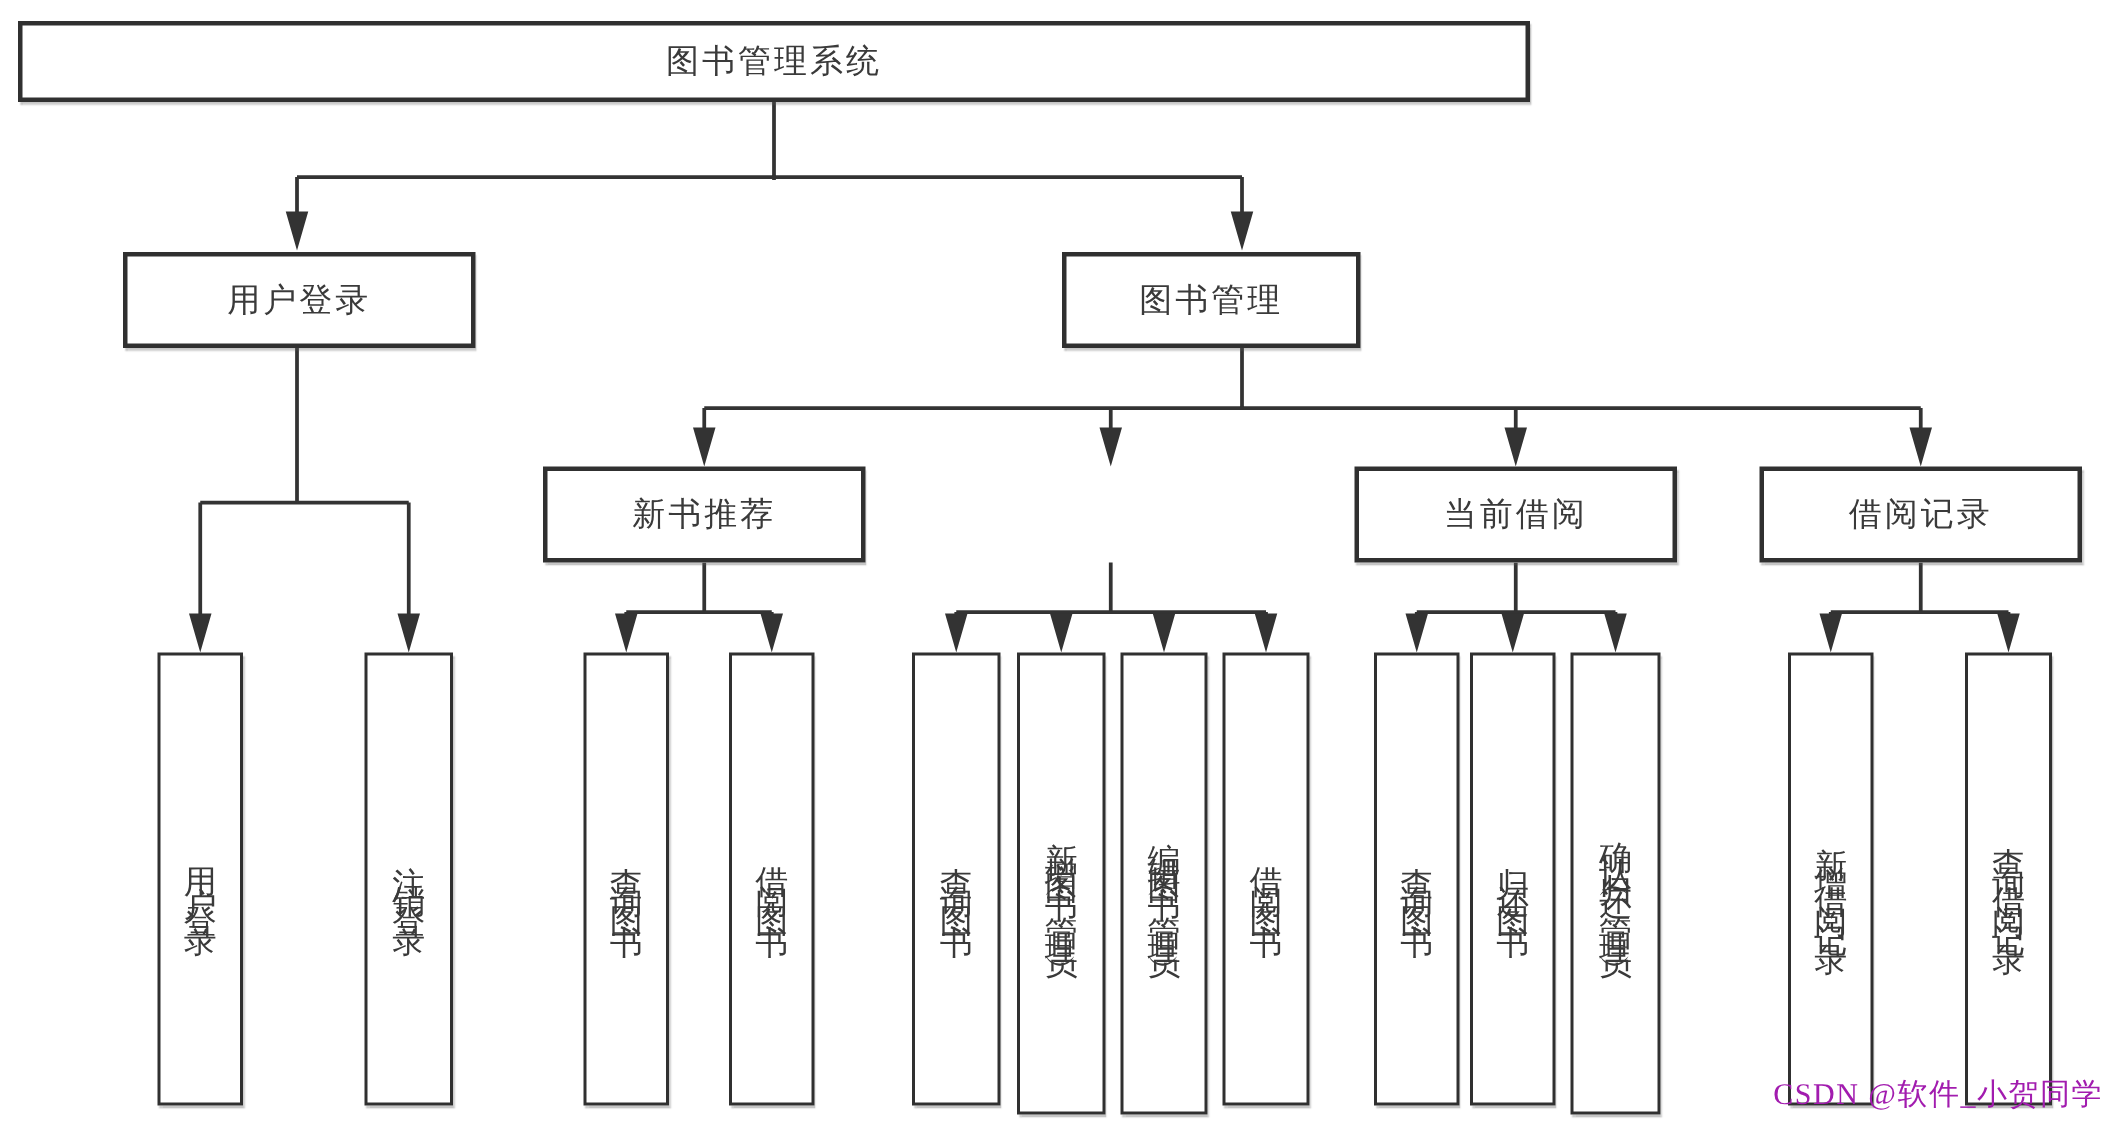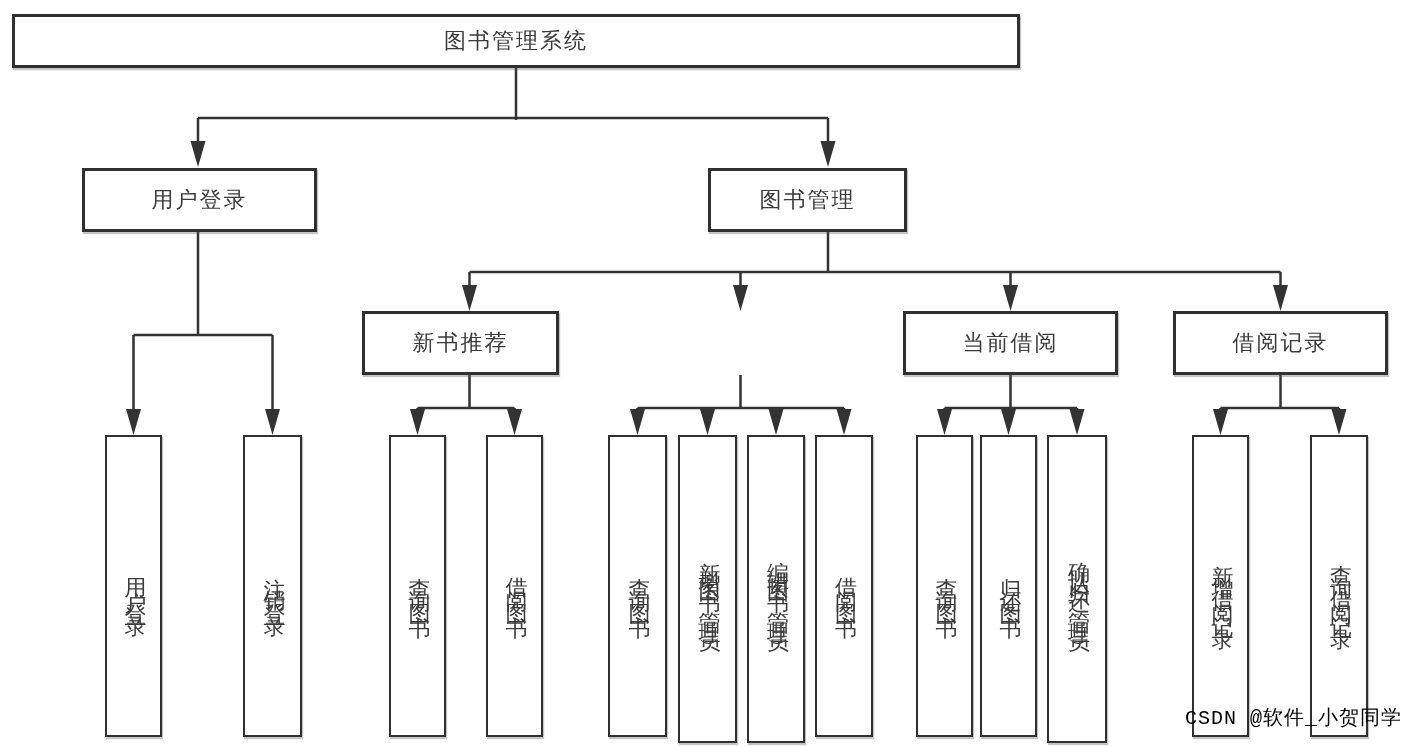--- a/index.html
+++ b/index.html
@@ -1,37 +1,37 @@
 <!DOCTYPE html>
 <html><head>
 <meta charset="utf-8">
 <style>
   html,body { margin:0; padding:0; background:#ffffff; }
   .stage {
     position:relative; width:1405px; height:747px; background:#ffffff;
-    font-family:Liberation Mono, monospace; overflow:hidden;
+    font-family:Liberation Serif, serif; overflow:hidden;
   }
   svg.wires { position:absolute; left:0; top:0; width:1405px; height:747px; }
   .node {
     position:absolute; background:#ffffff; border:3px solid #303030;
     box-sizing:border-box; display:flex; align-items:center; justify-content:center;
     font-size:22px; color:#3a3a3a; letter-spacing:2px;
     box-shadow:1px 2px 1px rgba(90,90,90,0.35);
   }
   .vnode {
     position:absolute; background:#ffffff; border:2.5px solid #303030;
     box-sizing:border-box; display:flex; align-items:center; justify-content:center;
     writing-mode:vertical-rl; text-orientation:mixed;
     font-size:22px; color:#3a3a3a; letter-spacing:13px;
     box-shadow:1px 2px 1px rgba(90,90,90,0.35);
   }
   .vnode.long { letter-spacing:10px; }
   .watermark {
-    position:absolute; right:3px; bottom:16px; font-size:20px;
-    color:#000000; letter-spacing:1px; white-space:nowrap;
+    position:absolute; right:3px; bottom:4px; font-size:20px;
+    color:#a21caf; letter-spacing:1px; white-space:nowrap;
   }
 </style>
 </head>
 <body>
 
 <div class="stage">
 
   <svg class="wires" viewBox="0 0 1405 747" xmlns="http://www.w3.org/2000/svg">
     <path fill="none" stroke="#333333" stroke-width="2.5" d="
       M516 68 V120
@@ -93,21 +93,21 @@
     <span>图书管理系统</span>
   </div>
 
   <div class="node" style="left:82px;top:168px;width:235px;height:64px">
     <span>用户登录</span>
   </div>
   <div class="node" style="left:708px;top:168px;width:199px;height:64px">
     <span>图书管理</span>
   </div>
 
-  <div class="node" style="left:362px;top:311px;width:197px;height:64px">
+  <div class="node" style="left:362px;top:311px;width:215px;height:64px">
     <span>新书推荐</span>
   </div>
   <div class="node" style="left:903px;top:311px;width:215px;height:64px">
     <span>当前借阅</span>
   </div>
   <div class="node" style="left:1173px;top:311px;width:215px;height:64px">
     <span>借阅记录</span>
   </div>
 
   <div class="vnode" style="left:105px;top:435px;width:57px;height:302px">

